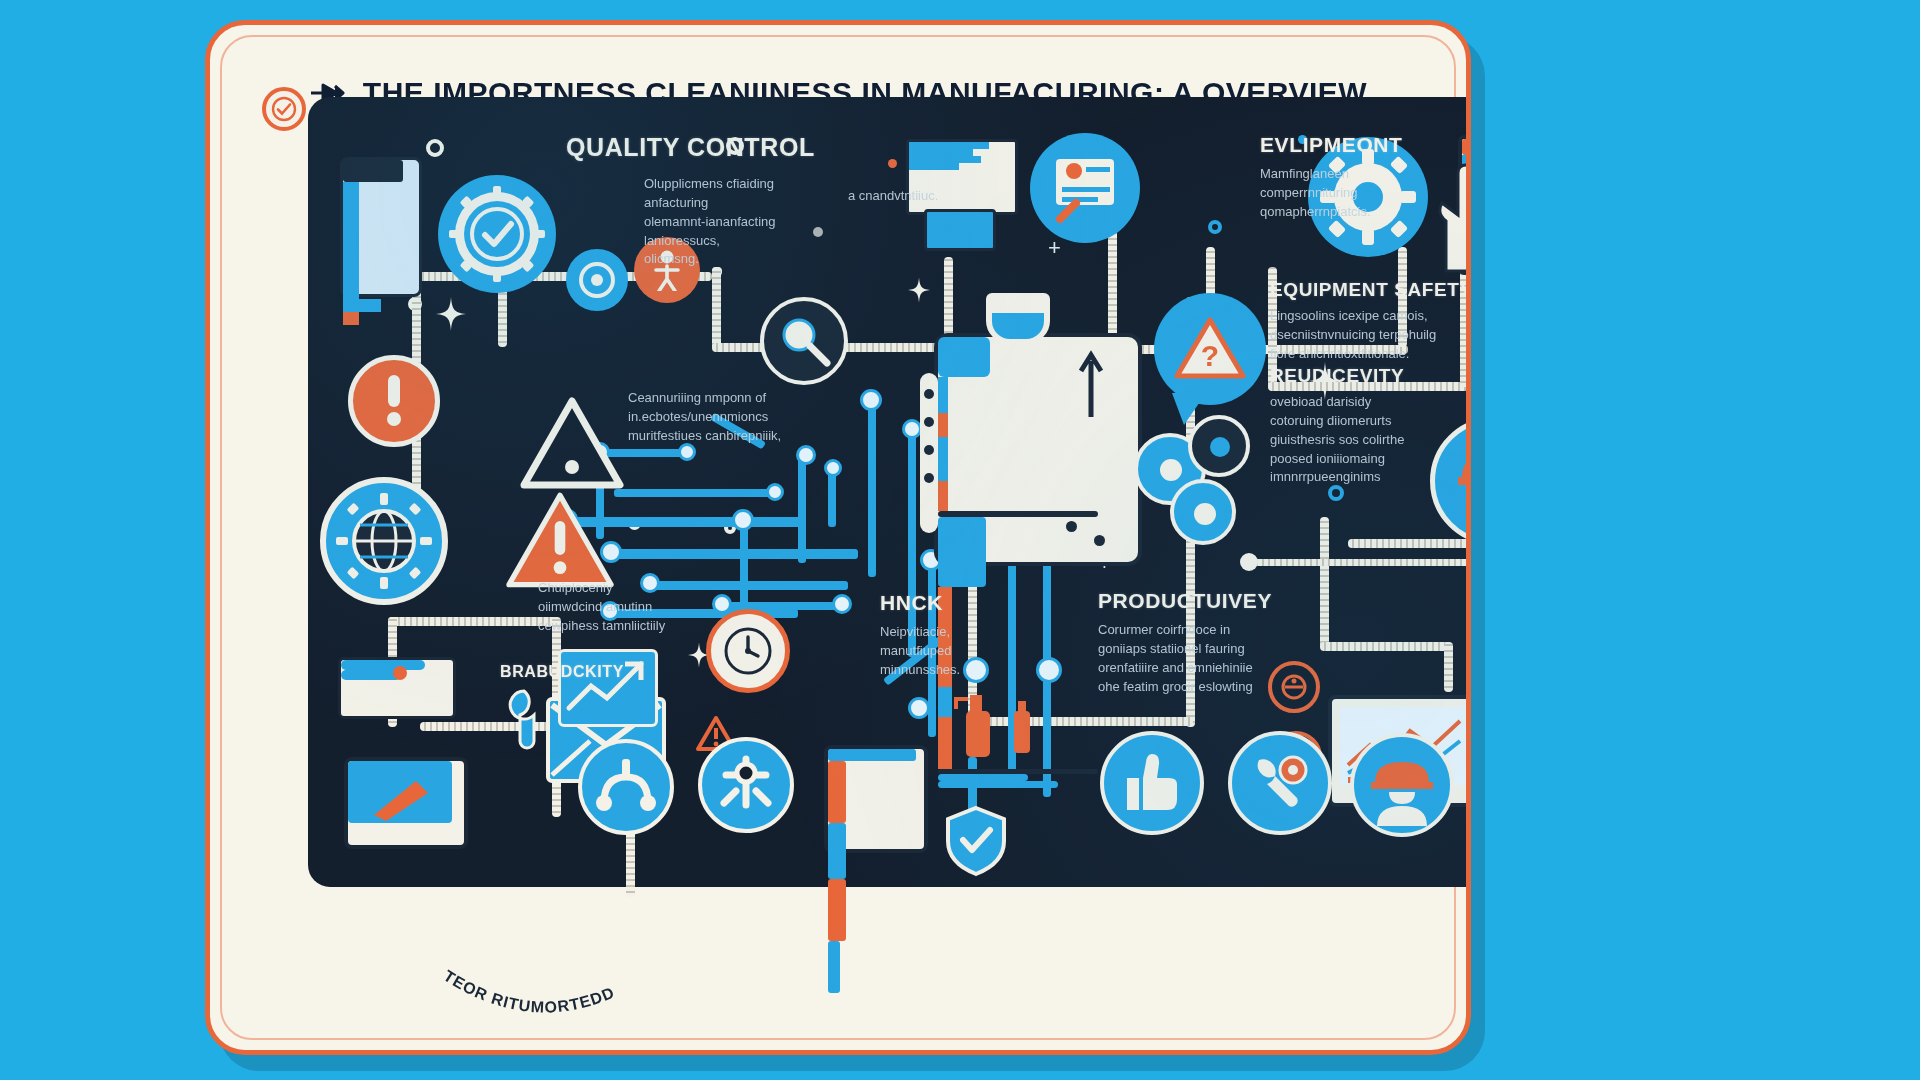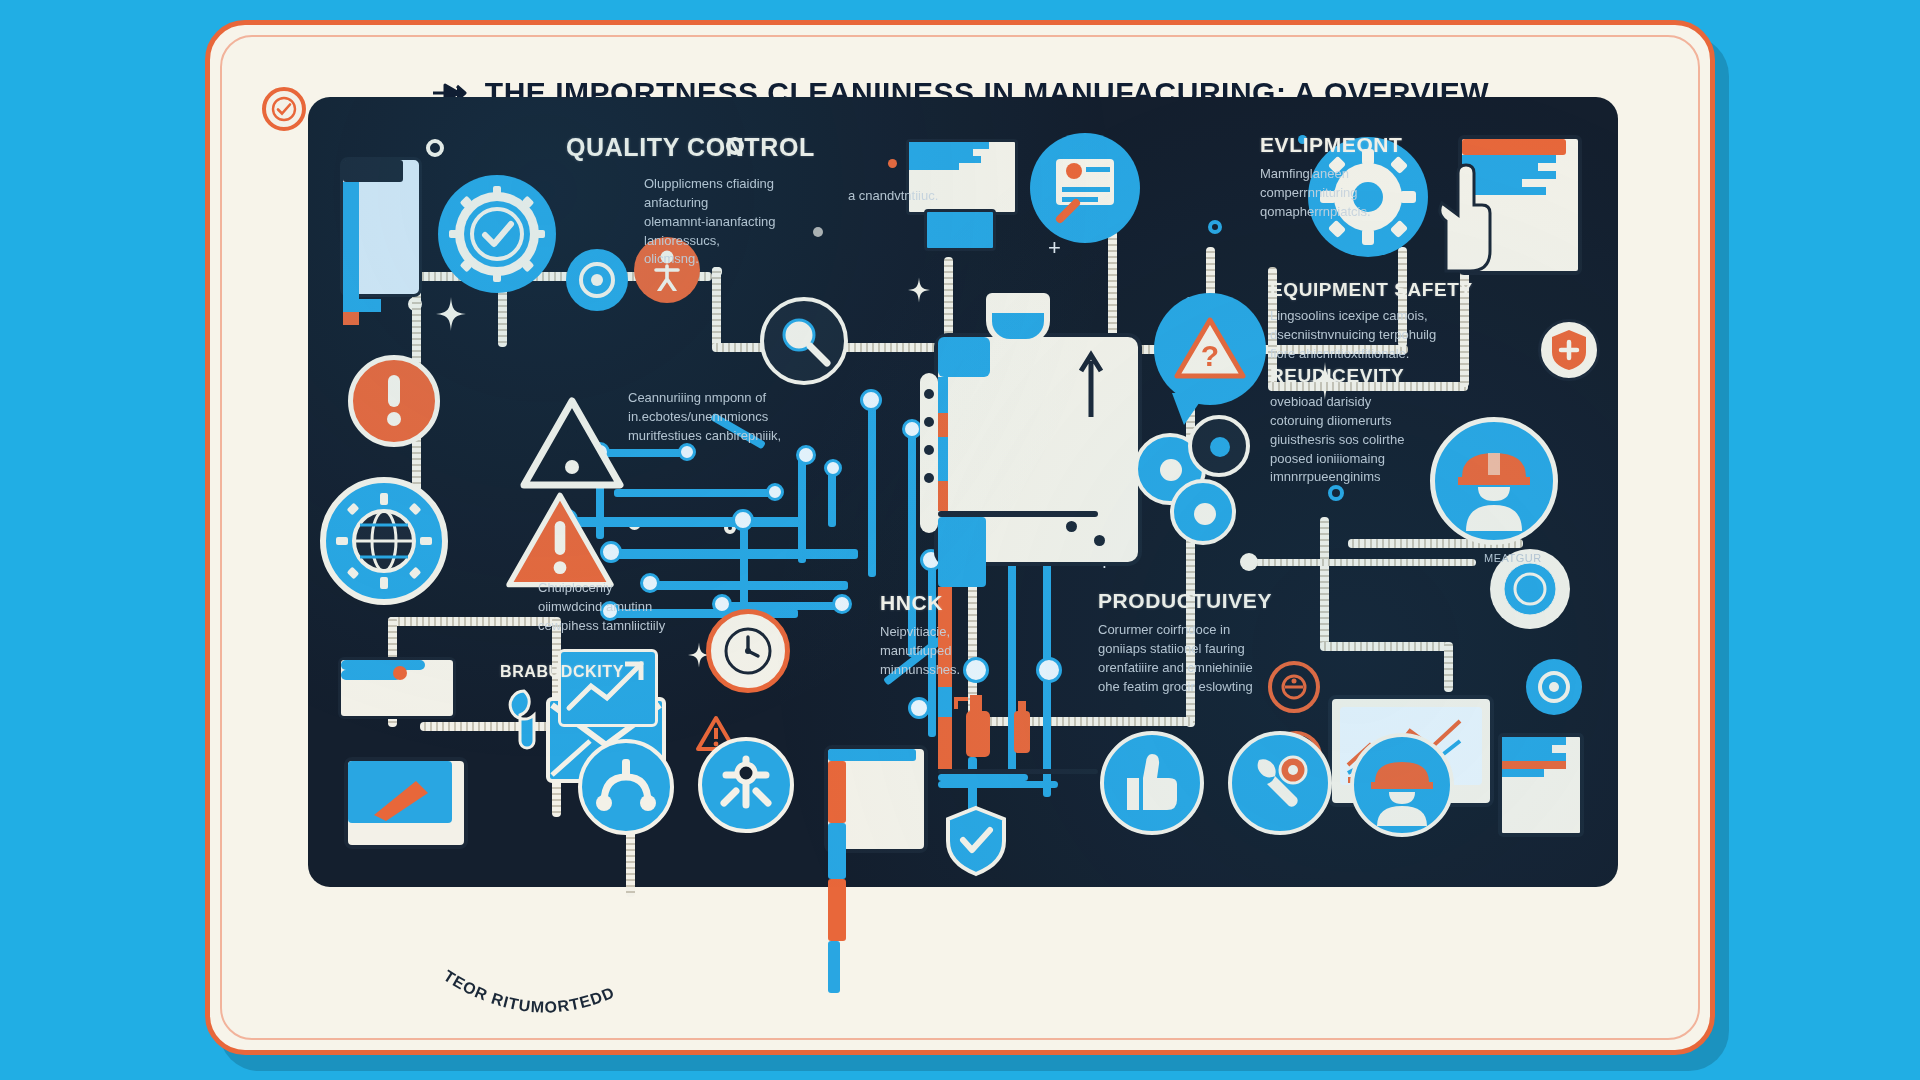--- a/index.html
+++ b/index.html
@@ -11,21 +11,21 @@
     font-family: "Liberation Sans", sans-serif;
     overflow: hidden;
     position: relative;
   }
 
   
   #poster-frame {
     position: absolute;
     left: 205px;
     top: 20px;
-    width: 1510px;
+    width: 1266px;
     height: 1035px;
     background: #F7F4EA;
     border: 5px solid #E8673A;
     border-radius: 40px;
     box-shadow: 14px 16px 0 rgba(0,0,0,0.16);
     overflow: hidden;
   }
   #poster-inner-edge {
     position: absolute;
     left: 10px; top: 10px; right: 10px; bottom: 10px;

